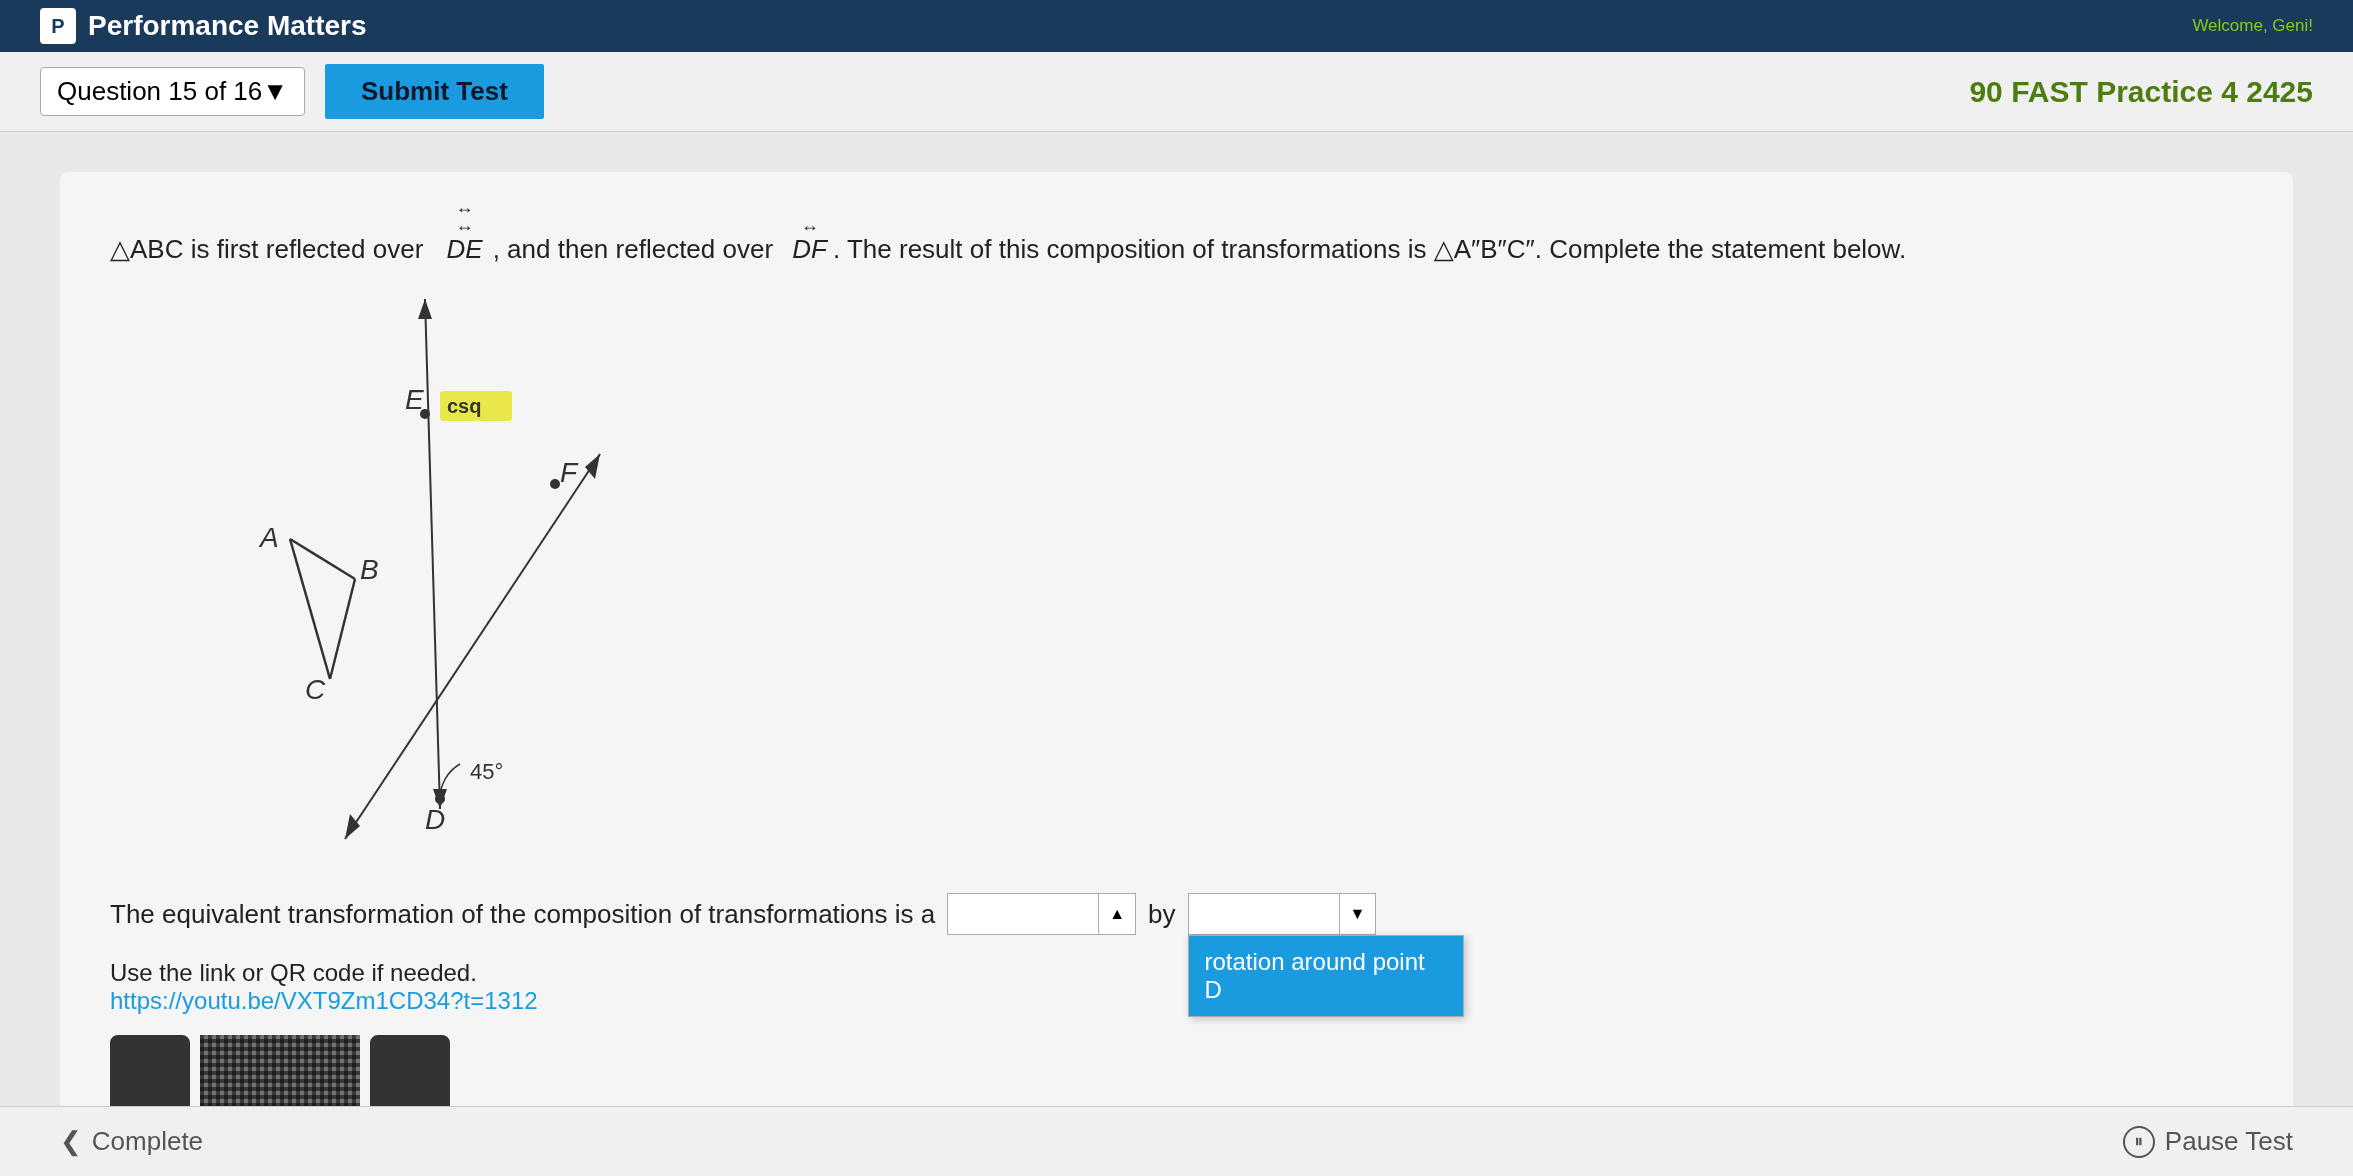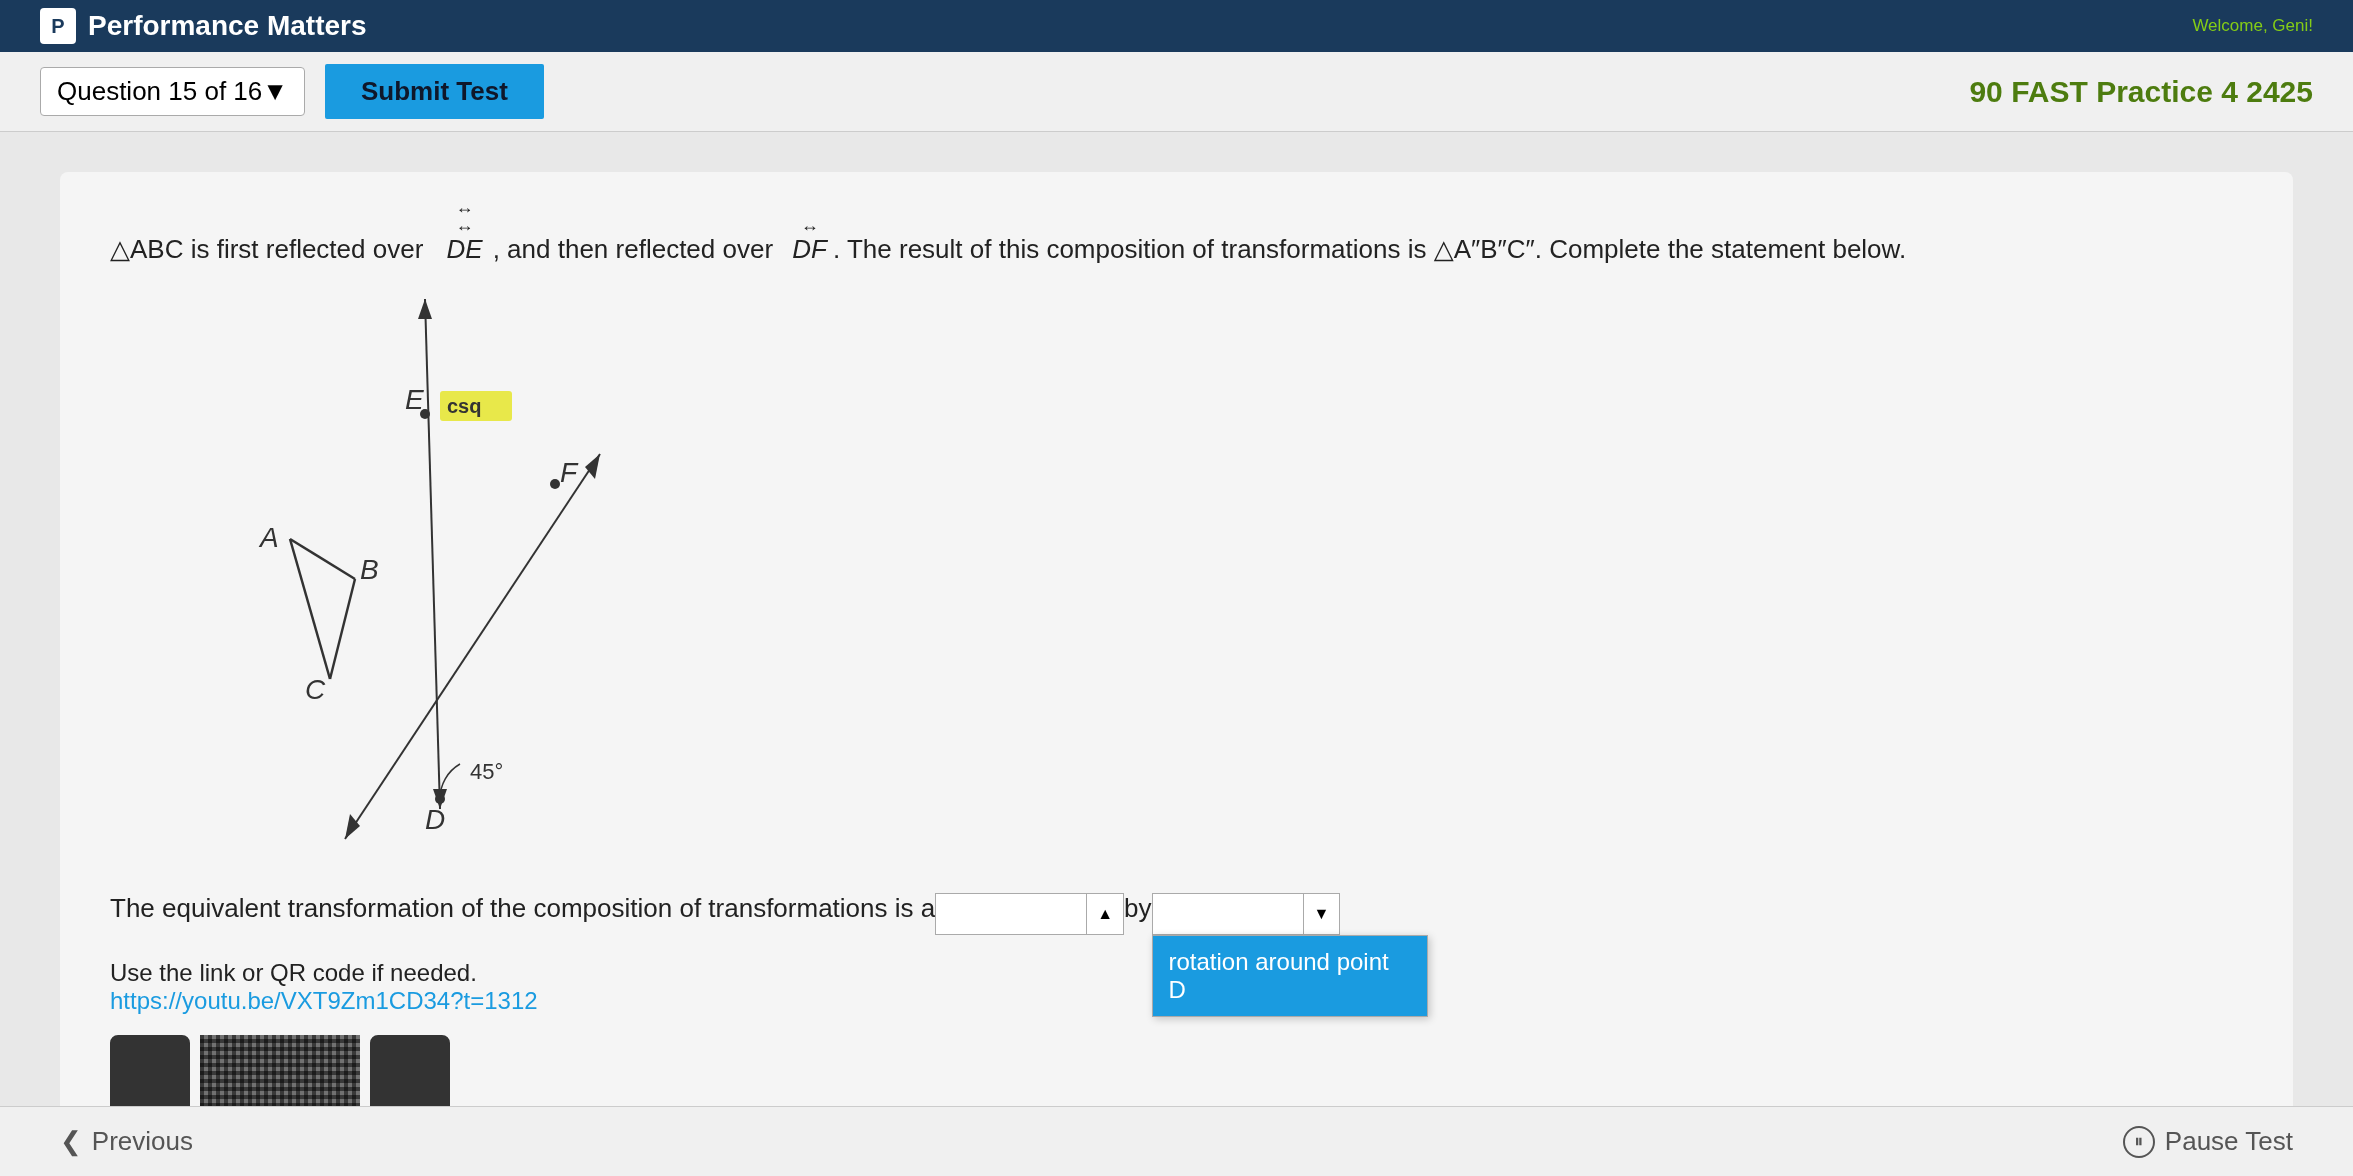--- a/index.html
+++ b/index.html
@@ -127,20 +127,22 @@
     }
 
     
     .answer-area {
       margin-top: 20px;
     }
     .answer-line {
       font-size: 26px;
       color: #222;
       display: flex;
+      align-items: center;
+      gap: 12px;
       flex-wrap: wrap;
     }
     .dropdown-with-arrow {
       display: flex;
       align-items: stretch;
       border: 1px solid #aaa;
       background: white;
     }
     .dropdown-input {
       padding: 6px 12px;
@@ -347,19 +349,19 @@
         <div style="width:80px;height:80px;border:3px solid #333;border-radius:8px;background:#333;"></div>
       </div>
     </div>
 
   </div>
 </div>
 
 <div class="footer">
   <button class="footer-btn">
     <span>❮</span>
-    <span>Previous</span>
+    <span>Complete</span>
   </button>
   <button class="pause-btn">
     <div class="pause-icon">⏸</div>
     <span>Pause Test</span>
   </button>
 </div>
 
 </body></html>

